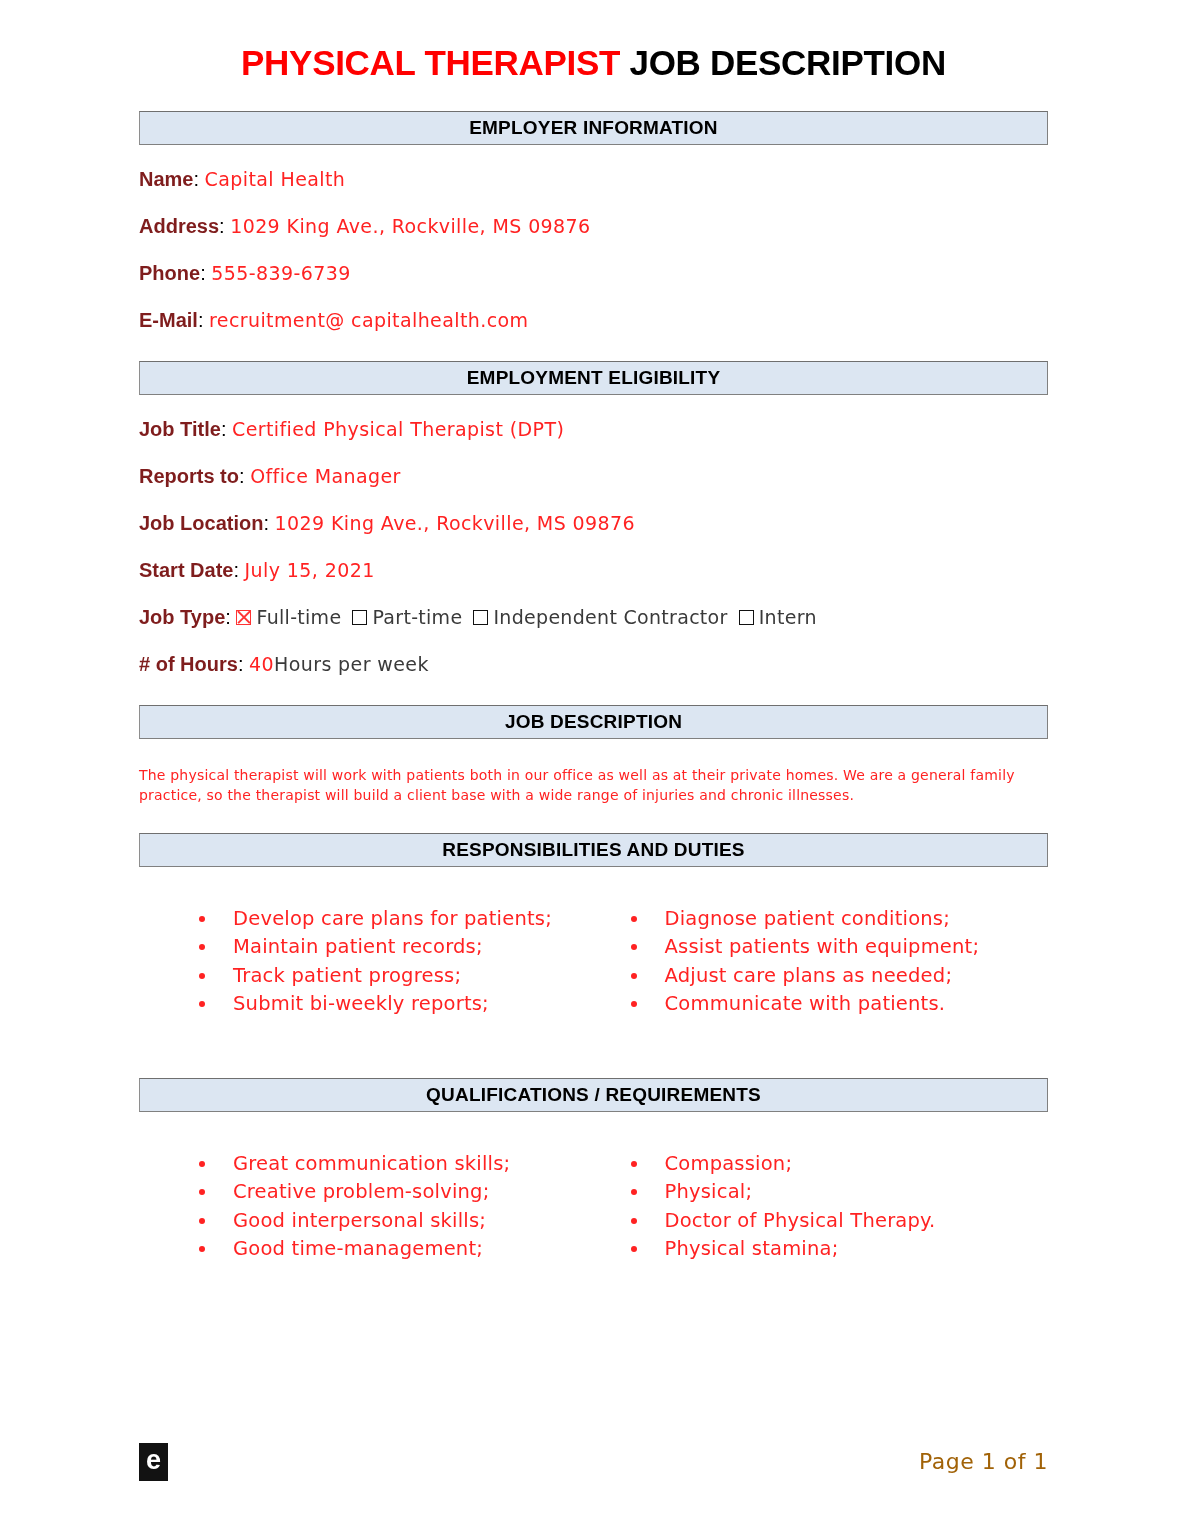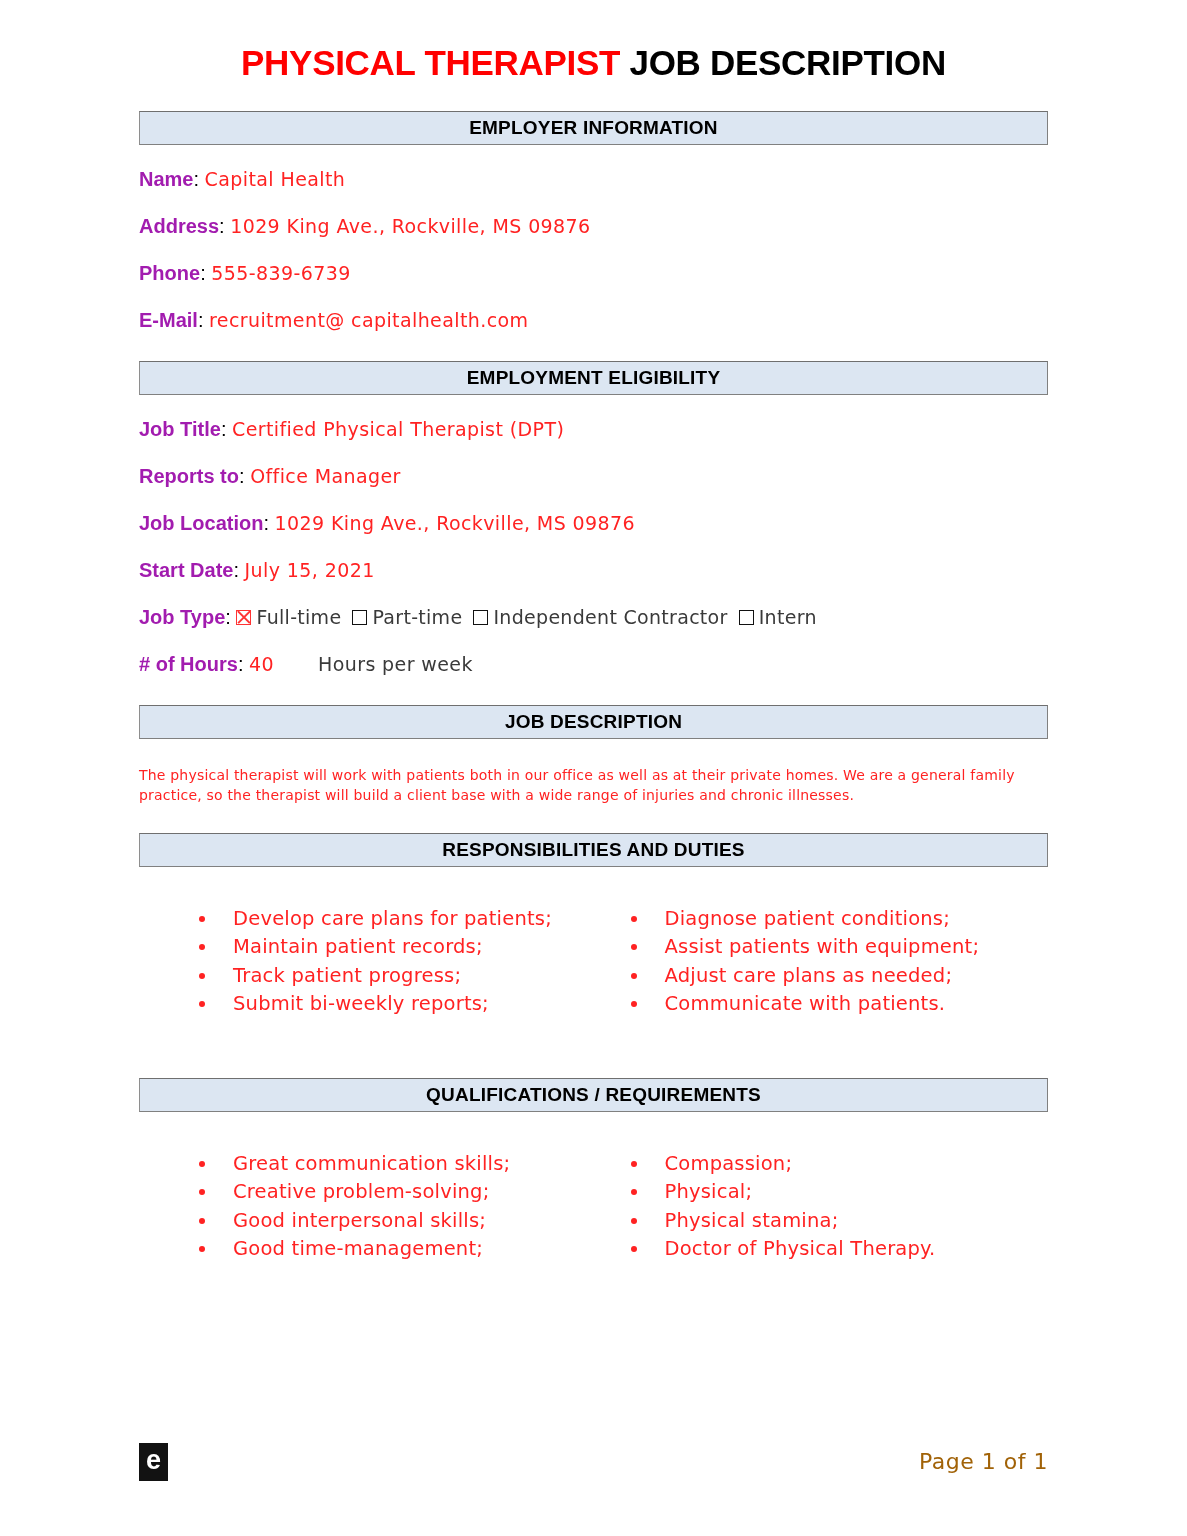--- a/index.html
+++ b/index.html
@@ -61,36 +61,35 @@
 
   
   .field-row {
     margin-top: 22px;
     font-size: 20px;
     line-height: 1.25;
     white-space: nowrap;
   }
   .field-label {
     font-weight: bold;
-    color: #a21caf;
+    color: #7f1d1d;
     font-size: 20px;
   }
   .field-colon { color: #000; }
   .field-value {
     color: #ff2222;
     font-family: "DejaVu Sans", sans-serif;
     font-size: 19px;
     letter-spacing: 0.4px;
   }
   .field-static {
     color: #3a3a3a;
     font-family: "DejaVu Sans", sans-serif;
     font-size: 19px;
     letter-spacing: 0.4px;
-    margin-left: 44px;
   }
 
   
   .checkbox-group {
     display: inline;
   }
   .cb-item {
     display: inline;
     white-space: nowrap;
   }
@@ -312,22 +311,22 @@
         <li>Great communication skills;</li>
         <li>Creative problem-solving;</li>
         <li>Good interpersonal skills;</li>
         <li>Good time-management;</li>
       </ul>
     </div>
     <div class="bullet-col">
       <ul>
         <li>Compassion;</li>
         <li>Physical;</li>
+        <li>Doctor of Physical Therapy.</li>
         <li>Physical stamina;</li>
-        <li>Doctor of Physical Therapy.</li>
       </ul>
     </div>
   </div>
 
 </div>
 
 <div class="footer">
   <span class="logo-mark"></span>
   <span class="page-number">Page 1 of 1</span>
 </div>

